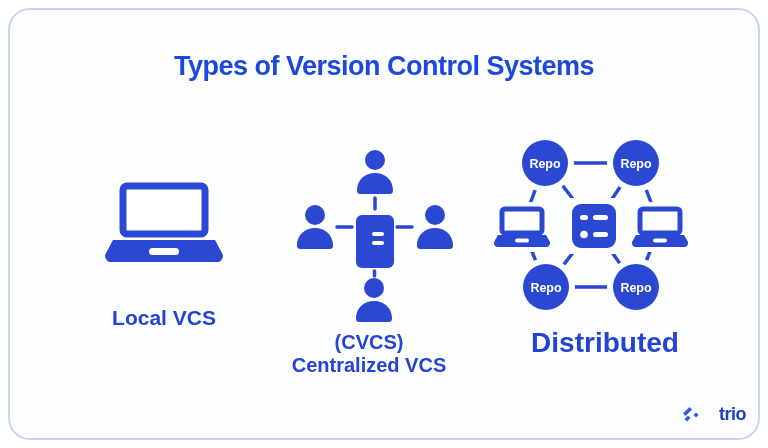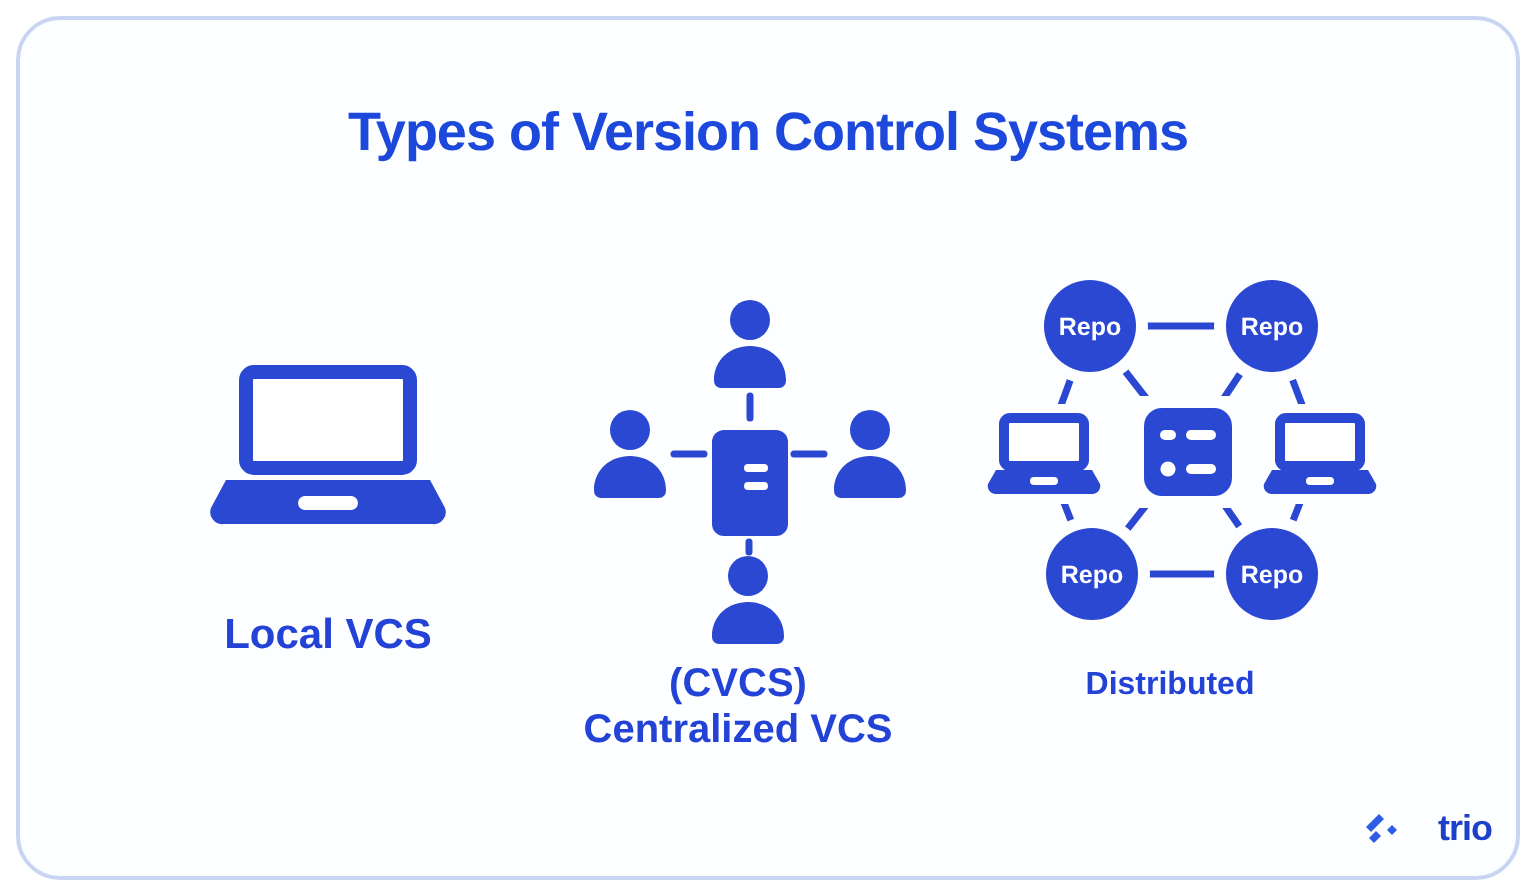--- a/index.html
+++ b/index.html
@@ -19,21 +19,21 @@
   .fig{position:absolute;}
   .fig-local{left:105px;top:180px;}
   .fig-central{left:295px;top:142px;}
   .fig-dist{left:490px;top:135px;}
   .sec-label{
     position:absolute;transform:translateX(-50%);text-align:center;
     font-weight:700;color:#2342d6;white-space:nowrap;
   }
   .label-local{left:164px;top:306px;font-size:21px;text-align:center;}
   .label-central{left:369px;top:331px;font-size:20px;line-height:23px;}
-  .label-dist{left:585px;top:331px;font-size:16px;line-height:23px;}
+  .label-dist{left:605px;top:331px;font-size:28px;line-height:23px;}
   .logo{
     position:absolute;right:22px;top:404px;
     display:flex;align-items:center;gap:20px;
   }
   .logo-text{
     font-size:18px;font-weight:800;color:#1c41c8;letter-spacing:-0.5px;
   }
   .blue{fill:#2b48d2;}
   .line{stroke:#2b48d2;stroke-width:3.5;stroke-linecap:round;}
   .halo{fill:#fdfeff;}

